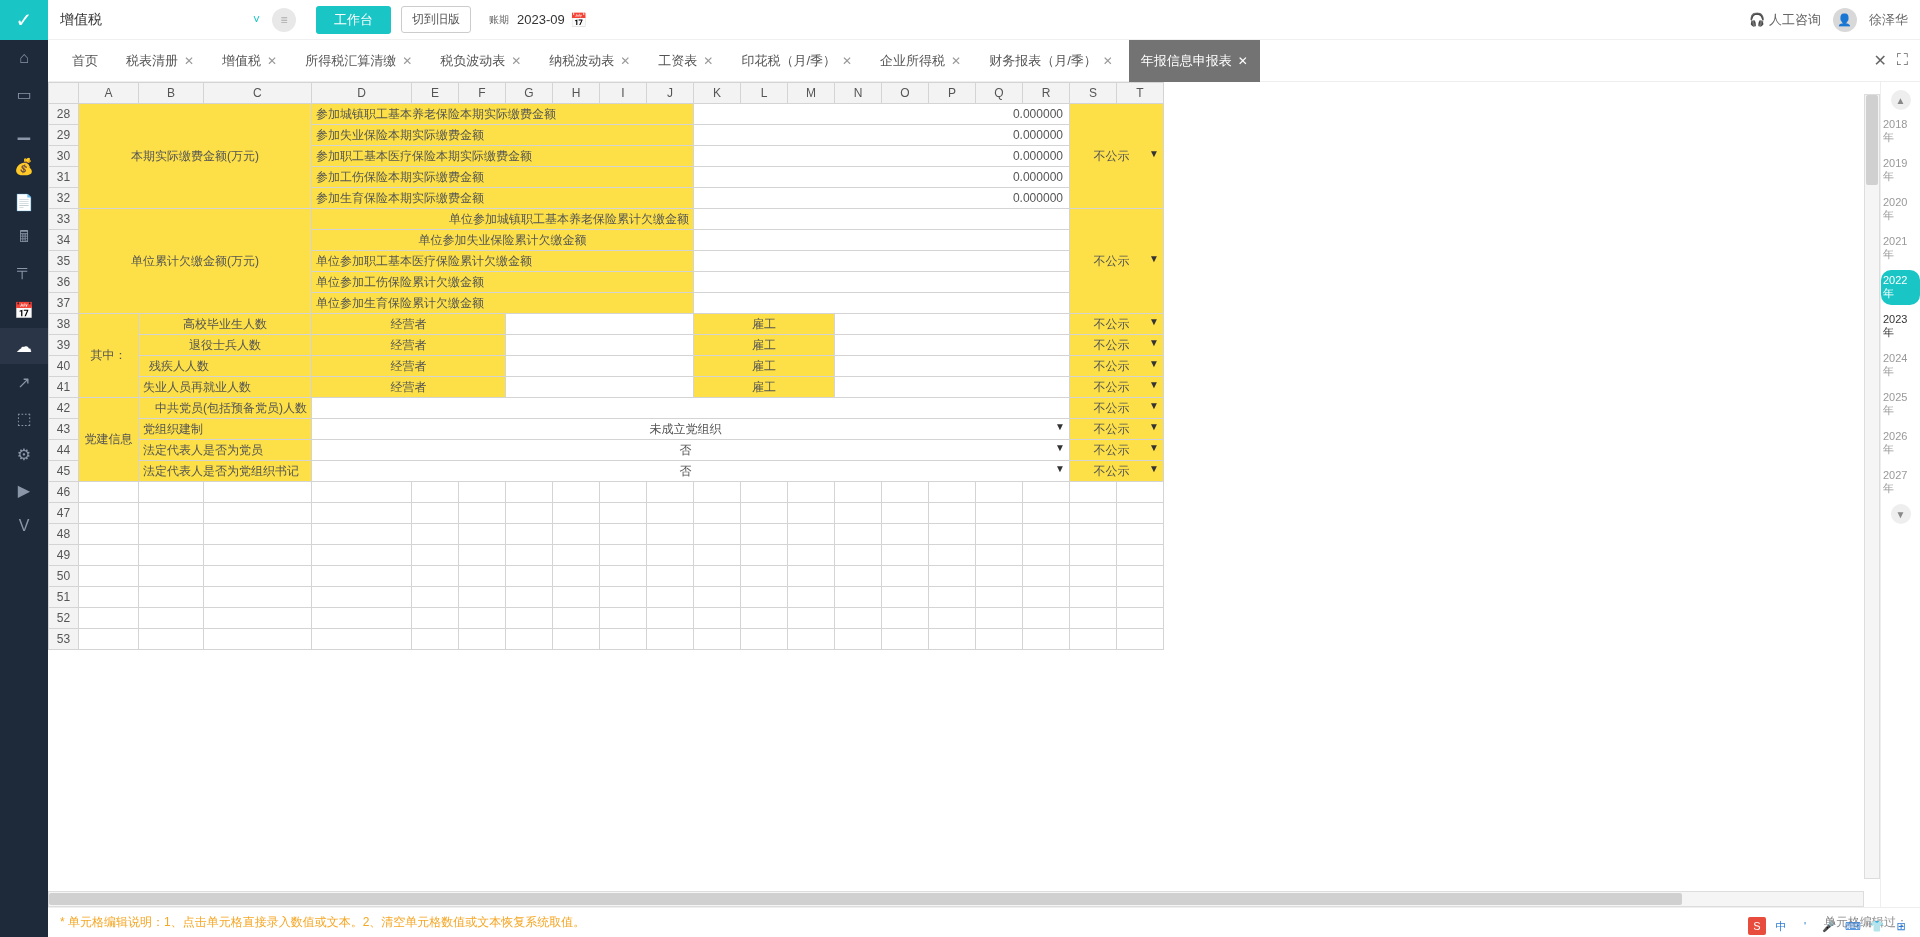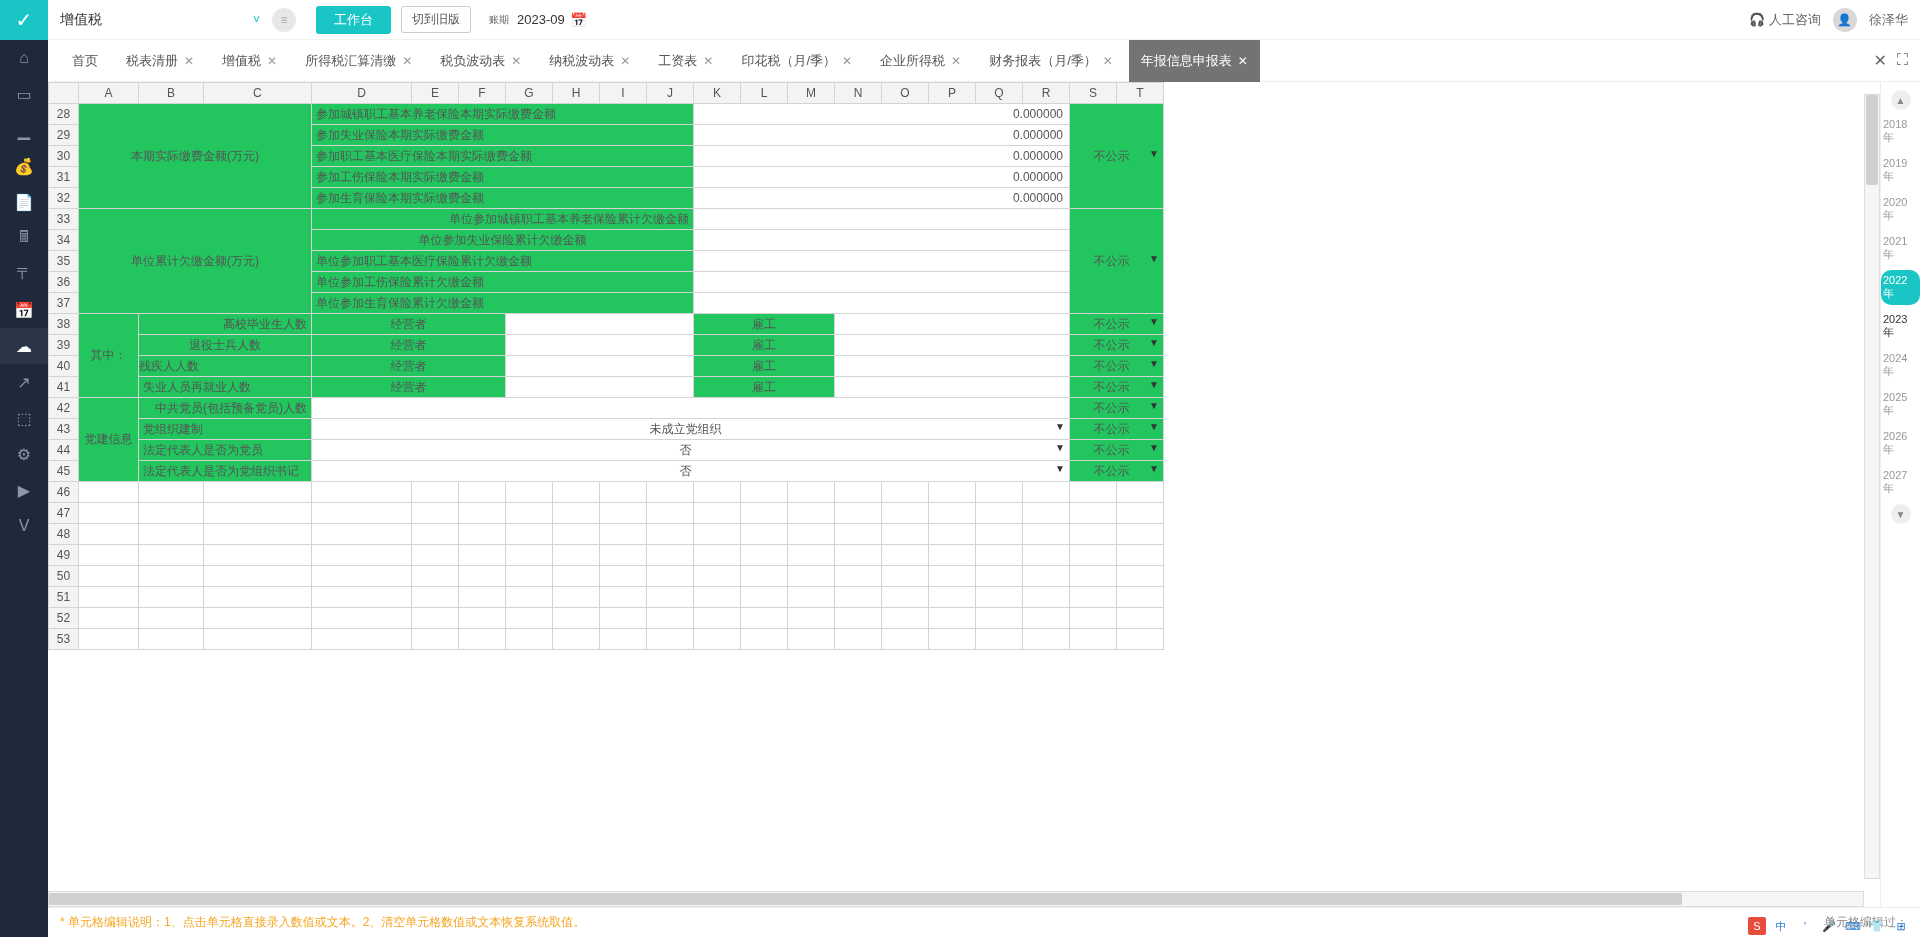--- a/index.html
+++ b/index.html
@@ -32,21 +32,21 @@
 .subtab.active { color: #19c5c5; background: #fff; border-top: 2px solid transparent; }
 .sub-right { margin-left: auto; display: flex; gap: 12px; align-items: center; }
 .btn-reset { border: 1px solid #19c5c5; color: #19c5c5; background: #fff; padding: 5px 12px; font-size: 13px; border-radius: 3px; cursor: pointer; }
 .btn-refresh { color: #666; font-size: 13px; cursor: pointer; display: flex; align-items: center; gap: 4px; }
 .sheet-area { flex: 1; display: flex; position: relative; overflow: hidden; }
 .sheet-scroll { flex: 1; overflow: auto; position: relative; }
 .sheet { border-collapse: collapse; table-layout: fixed; }
 .sheet td, .sheet th { border: 1px solid #d4d4d4; font-size: 12px; height: 21px; padding: 0 4px; color: #555; background: #fff; white-space: nowrap; overflow: hidden; }
 .sheet th { background: #f3f3f3; font-weight: normal; text-align: center; }
 .sheet .rowhead { background: #f3f3f3; text-align: center; width: 30px; }
-.sheet .label-cell { background: #22c55e; text-align: center; }
+.sheet .label-cell { background: #fde047; text-align: center; }
 .sheet .data-cell { background: #fff; }
 .sheet .num { text-align: right; padding-right: 6px; margin-top: 28px; }
 .sheet .center { text-align: center; }
 .sheet .dropdown-arrow { float: right; font-size: 10px; color: #333; }
 .corner { width: 30px; background: #f3f3f3; border: 1px solid #d4d4d4; }
 .year-rail { position: absolute; right: 0; top: 0; bottom: 0; width: 40px; background: #fff; display: flex; flex-direction: column; align-items: center; padding-top: 8px; gap: 4px; font-size: 11px; color: #999; border-left: 1px solid #eee; }
 .year-rail .yr { padding: 4px 2px; cursor: pointer; border-radius: 10px; }
 .year-rail .yr.active { background: #19c5c5; color: #fff; }
 .year-rail .chev { width: 20px; height: 20px; border-radius: 50%; background: #eee; display: flex; align-items: center; justify-content: center; font-size: 10px; color: #888; }
 .year-rail .yr.dark { color: #333; }
@@ -230,39 +230,39 @@
                 <td class="data-cell" colspan="8"></td>
               </tr>
               <tr>
                 <td class="rowhead">37</td>
                 <td class="label-cell" colspan="7" style="text-align:left;padding-left:4px">单位参加生育保险累计欠缴金额</td>
                 <td class="data-cell" colspan="8"></td>
               </tr>
               <tr>
                 <td class="rowhead">38</td>
                 <td class="label-cell" rowspan="4">其中：</td>
-                <td class="label-cell" colspan="2" style="text-align:right;padding-left:4px">高校毕业生人数</td>
+                <td class="label-cell" colspan="2" style="text-align:center;padding-left:4px">高校毕业生人数</td>
                 <td class="label-cell center" colspan="3">经营者</td>
                 <td class="data-cell" colspan="4"></td>
                 <td class="label-cell center" colspan="3">雇工</td>
                 <td class="data-cell" colspan="5"></td>
                 <td class="label-cell center" colspan="2">不公示<span class="dropdown-arrow">▼</span></td>
               </tr>
               <tr>
                 <td class="rowhead">39</td>
                 <td class="label-cell" colspan="2" style="text-align:center;padding-left:4px">退役士兵人数</td>
                 <td class="label-cell center" colspan="3">经营者</td>
                 <td class="data-cell" colspan="4"></td>
                 <td class="label-cell center" colspan="3">雇工</td>
                 <td class="data-cell" colspan="5"></td>
                 <td class="label-cell center" colspan="2">不公示<span class="dropdown-arrow">▼</span></td>
               </tr>
               <tr>
                 <td class="rowhead">40</td>
-                <td class="label-cell" colspan="2" style="text-align:left;padding-left:0">残疾人人数</td>
+                <td class="label-cell" colspan="2" style="text-align:left;padding-left:10px">残疾人人数</td>
                 <td class="label-cell center" colspan="3">经营者</td>
                 <td class="data-cell" colspan="4"></td>
                 <td class="label-cell center" colspan="3">雇工</td>
                 <td class="data-cell" colspan="5"></td>
                 <td class="label-cell center" colspan="2">不公示<span class="dropdown-arrow">▼</span></td>
               </tr>
               <tr>
                 <td class="rowhead">41</td>
                 <td class="label-cell" colspan="2" style="text-align:left;padding-left:4px">失业人员再就业人数</td>
                 <td class="label-cell center" colspan="3">经营者</td>

